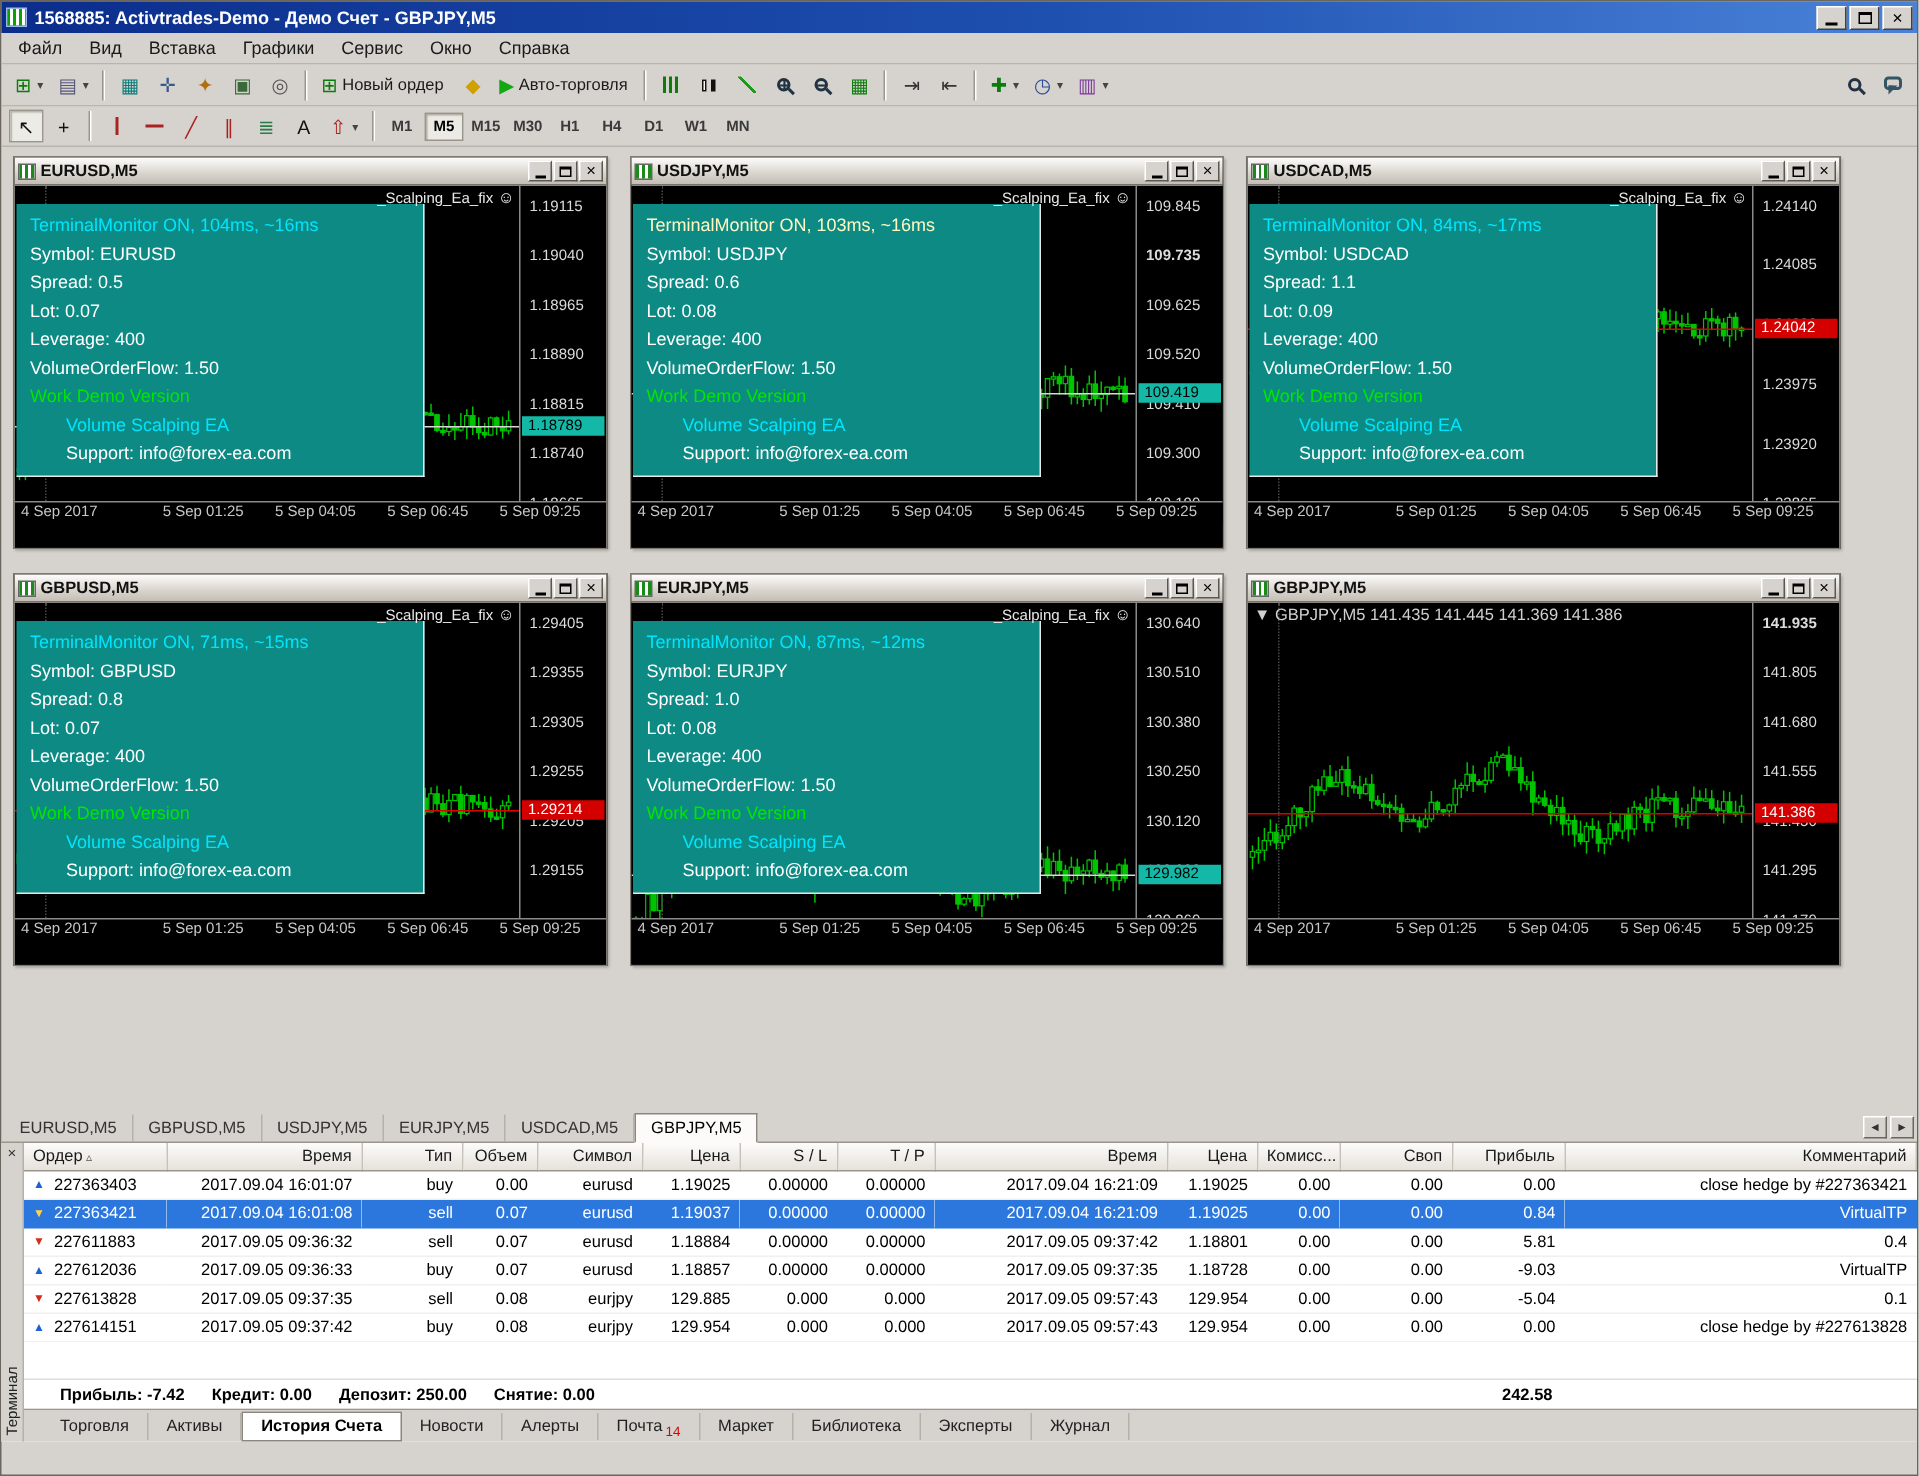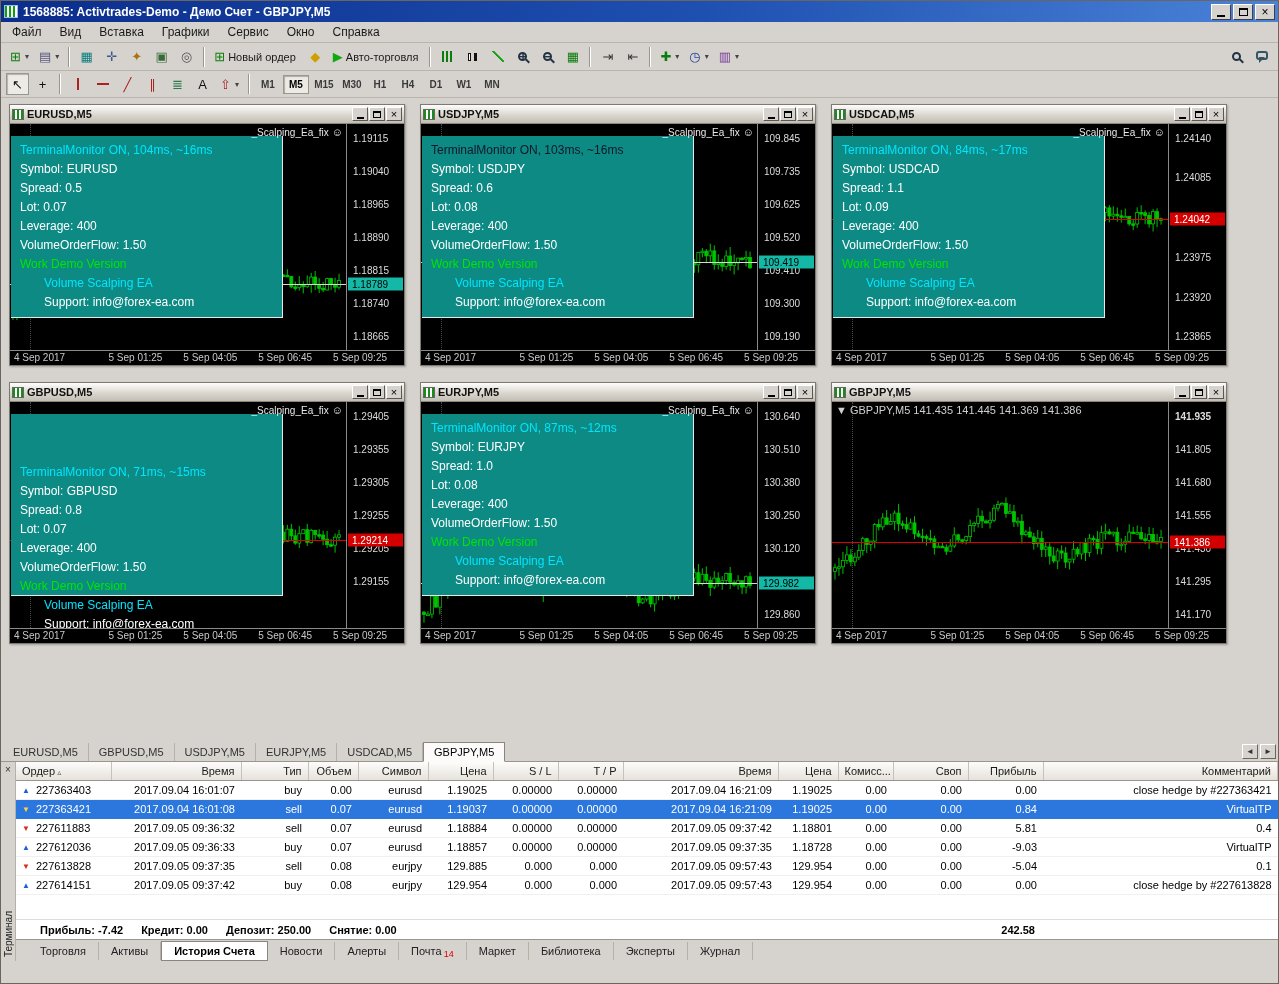--- a/index.html
+++ b/index.html
@@ -64,21 +64,21 @@
 .pl-line{font-size:12px;line-height:19px;white-space:nowrap}
 .pl-line.ind{padding-left:24px}
 .ea-tag{position:absolute;top:2px;right:3px;color:#e8e8e8;font-size:10px;display:flex;gap:3px;align-items:center}
 .smile{font-size:11px;color:#f0f0f0}
 .ohlc{position:absolute;top:2px;left:4px;color:#d0d0d0;font-size:11px;white-space:nowrap}
 .scale{position:absolute;top:0;right:0;width:58px;bottom:15px;border-left:1px solid #8a8a8a;background:#000}
 .slab{position:absolute;left:6px;transform:translateY(-50%);color:#dcdcdc;font-size:10px;white-space:nowrap}
 .pbox{position:absolute;left:1px;right:1px;transform:translateY(-50%);font-size:10px;padding:1px 2px 1px 4px;z-index:2;white-space:nowrap}
 .pbox.white{background:#14b8a6;color:#000}
 .pbox.red{background:#d40000;color:#fff}
-.taxis{position:absolute;left:0;right:0;bottom:0;height:15px;border-top:1px solid #8a8a8a;background:#000}
+.taxis{position:absolute;left:0;right:0;bottom:0;height:31px;border-top:1px solid #8a8a8a;background:#000}
 .tlab{position:absolute;top:1px;color:#c8c8c8;font-size:10px;white-space:nowrap}
 
 
 #charttabs{height:20px;flex:0 0 20px;display:flex;align-items:flex-end;background:#d6d3ce;padding:0 2px;border-bottom:1px solid #9a968e}
 .ctab{height:18px;display:flex;align-items:center;padding:0 10px;font-size:11px;color:#333;border-right:1px solid #b5b1a9;white-space:nowrap}
 .ctab.active{background:#fcfbfa;border:1px solid #8a867e;border-bottom-color:#fcfbfa;height:20px;margin-bottom:-1px;color:#000}
 .tab-arrows{margin-left:auto;display:flex;gap:2px;padding-bottom:2px}
 .tarrow{width:16px;height:15px;background:#d6d3ce;border:1px solid;border-color:#fff #6a665e #6a665e #fff;font-size:8px;display:flex;align-items:center;justify-content:center;color:#333}
 
 
@@ -680,38 +680,38 @@
               <line x1="323" x2="323" y1="133.2" y2="136.7" stroke="#00c400" stroke-width="1"></line>
               <rect x="321.5" y="134.1" width="3" height="1.5" fill="#00c400" stroke="#00c400" stroke-width="0.8"></rect>
               <line x1="327" x2="327" y1="126.8" y2="142.5" stroke="#00c400" stroke-width="1"></line>
               <rect x="325.5" y="133.5" width="3" height="1.5" fill="#000000" stroke="#00c400" stroke-width="0.8"></rect>
               <line x1="331" x2="331" y1="127.6" y2="144.9" stroke="#00c400" stroke-width="1"></line>
               <rect x="329.5" y="133.5" width="3" height="10.3" fill="#00c400" stroke="#00c400" stroke-width="0.8"></rect>
             </svg>
             <div class="vdot"></div>
             <div class="pline white" style="top: 61%;"></div>
             <div class="ea-panel">
-              <div class="pl-line" style="color: #0f172a;">TerminalMonitor ON, 103ms, ~16ms</div>
+              <div class="pl-line" style="color: #fef9c3;">TerminalMonitor ON, 103ms, ~16ms</div>
               <div class="pl-line" style="color: rgb(255, 255, 255);">Symbol: USDJPY</div>
               <div class="pl-line" style="color: rgb(255, 255, 255);">Spread: 0.6</div>
               <div class="pl-line" style="color: rgb(255, 255, 255);">Lot: 0.08</div>
               <div class="pl-line" style="color: rgb(255, 255, 255);">Leverage: 400</div>
               <div class="pl-line" style="color: rgb(255, 255, 255);">VolumeOrderFlow: 1.50</div>
               <div class="pl-line" style="color: rgb(0, 230, 0);">Work Demo Version</div>
               <div class="pl-line ind" style="color: rgb(0, 229, 255);">Volume Scalping EA</div>
               <div class="pl-line ind" style="color: rgb(255, 255, 255);">Support: info@forex-ea.com</div>
             </div>
             <div class="ea-tag">
               <span>_Scalping_Ea_fix</span>
               <span class="smile">☺</span>
             </div>
           </div>
           <div class="scale">
             <span class="slab" style="top: 6%;">109.845</span>
-            <span class="slab" style="top: 20.6667%;">109.735</span>
+            <span class="slab" style="top: 20.6667%; font-weight: bold;">109.735</span>
             <span class="slab" style="top: 35.3333%;">109.625</span>
             <span class="slab" style="top: 50%;">109.520</span>
             <span class="slab" style="top: 64.6667%;">109.410</span>
             <span class="slab" style="top: 79.3333%;">109.300</span>
             <span class="slab" style="top: 94%;">109.190</span>
             <span class="pbox white" style="top: 61%;">109.419</span>
           </div>
           <div class="taxis">
             <span class="tlab" style="left: 1%;">4 Sep 2017</span>
             <span class="tlab" style="left: 25%;">5 Sep 01:25</span>
@@ -1121,21 +1121,21 @@
               <line x1="323" x2="323" y1="137.1" y2="144.8" stroke="#00c400" stroke-width="1"></line>
               <rect x="321.5" y="142.7" width="3" height="1.5" fill="#00c400" stroke="#00c400" stroke-width="0.8"></rect>
               <line x1="327" x2="327" y1="131.5" y2="150.7" stroke="#00c400" stroke-width="1"></line>
               <rect x="325.5" y="135.2" width="3" height="8.0" fill="#000000" stroke="#00c400" stroke-width="0.8"></rect>
               <line x1="331" x2="331" y1="128.0" y2="138.6" stroke="#00c400" stroke-width="1"></line>
               <rect x="329.5" y="132.8" width="3" height="2.4" fill="#000000" stroke="#00c400" stroke-width="0.8"></rect>
             </svg>
             <div class="vdot"></div>
             <div class="pline red" style="top: 61%;"></div>
             <div class="ea-panel">
-              <div class="pl-line" style="color: rgb(0, 229, 255); margin-top: 44px;">TerminalMonitor ON, 71ms, ~15ms</div>
+              <div class="pl-line" style="color: rgb(0, 229, 255);">TerminalMonitor ON, 71ms, ~15ms</div>
               <div class="pl-line" style="color: rgb(255, 255, 255);">Symbol: GBPUSD</div>
               <div class="pl-line" style="color: rgb(255, 255, 255);">Spread: 0.8</div>
               <div class="pl-line" style="color: rgb(255, 255, 255);">Lot: 0.07</div>
               <div class="pl-line" style="color: rgb(255, 255, 255);">Leverage: 400</div>
               <div class="pl-line" style="color: rgb(255, 255, 255);">VolumeOrderFlow: 1.50</div>
               <div class="pl-line" style="color: rgb(0, 230, 0);">Work Demo Version</div>
               <div class="pl-line ind" style="color: rgb(0, 229, 255);">Volume Scalping EA</div>
               <div class="pl-line ind" style="color: rgb(255, 255, 255);">Support: info@forex-ea.com</div>
             </div>
             <div class="ea-tag">

